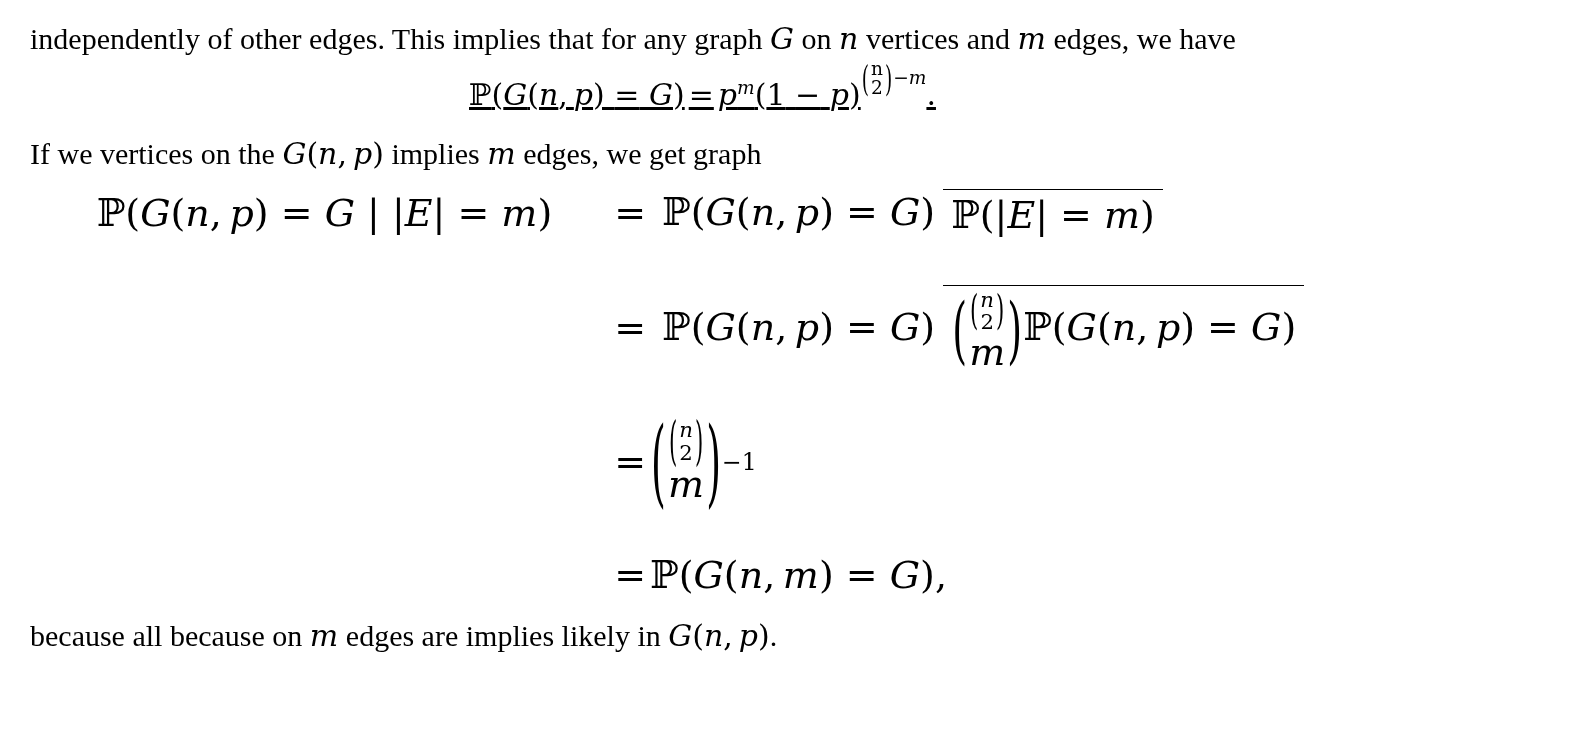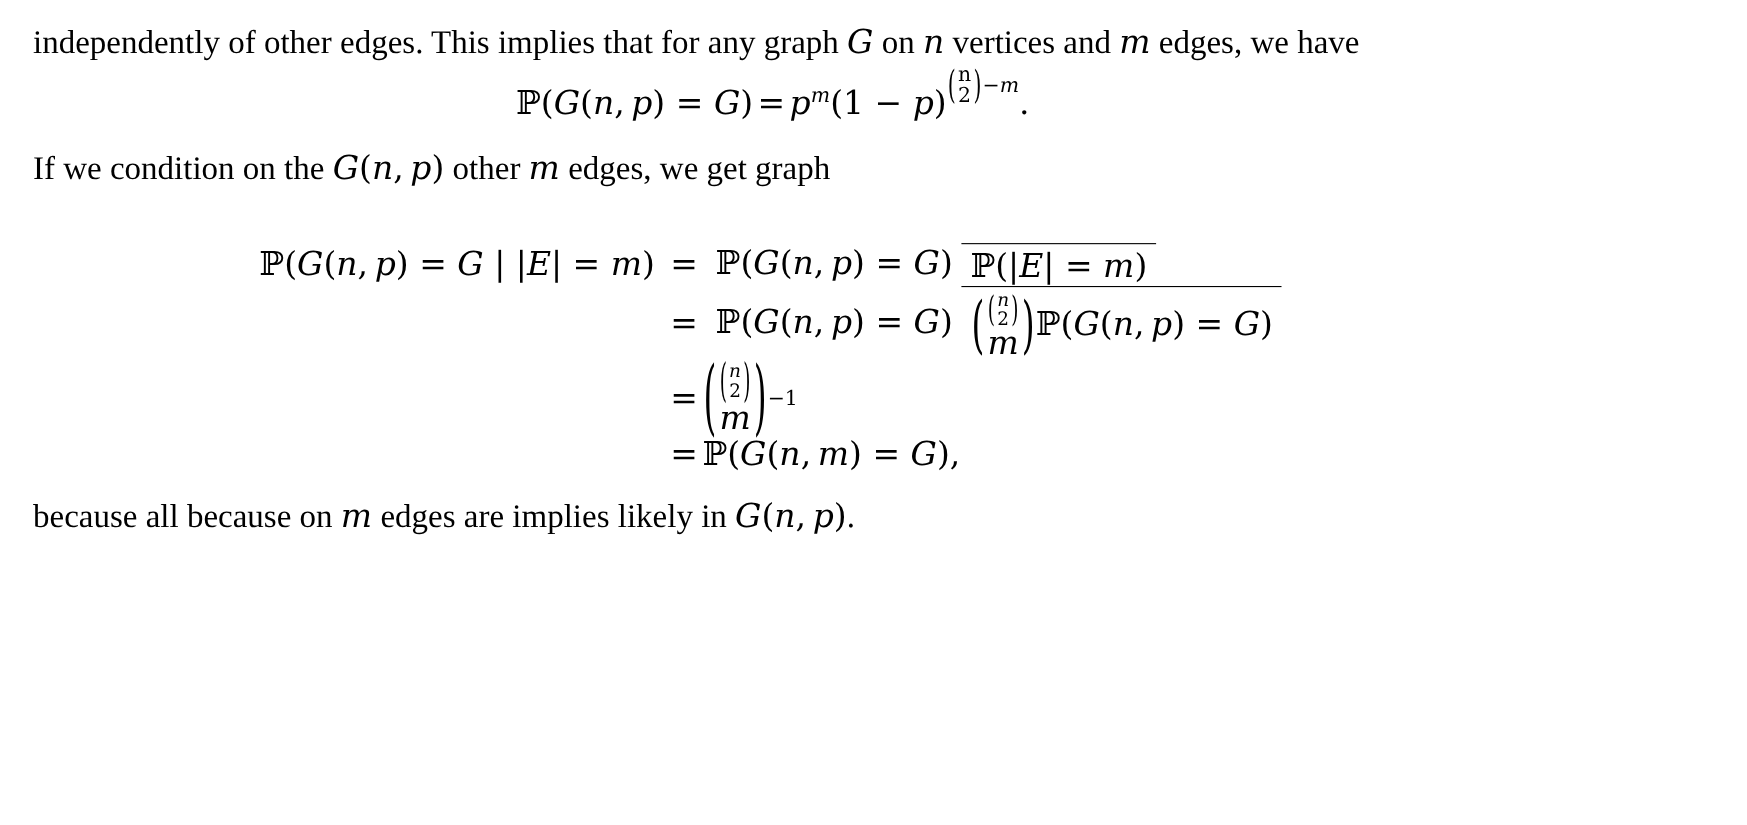--- a/index.html
+++ b/index.html
@@ -48,32 +48,34 @@
   .op { padding: 0 4px; }
 
   .display {
     text-align: center;
     font-size: 30px;
     margin: 0;
   }
   .display-1 {
     padding-top: 16px;
     padding-bottom: 4px;
+    text-decoration: underline;
   }
 
   
   .aligned {
-    margin-top: 46px;
+    margin-top: 14px;
     display: grid;
     grid-template-columns: max-content max-content;
     justify-content: center;
     align-items: center;
     column-gap: 0px;
     row-gap: 0px;
-    font-size: 30px;
+    font-size: 38px;
+    gap: 48px;
   }
   .aligned .lhs {
     text-align: right;
     padding-right: 10px;
     white-space: nowrap;
   }
   .aligned .rhs {
     text-align: left;
     white-space: nowrap;
     display: flex;
@@ -158,23 +160,23 @@
             <span class="stack">
               <span>n</span>
               <span>2</span>
             </span>
             <span class="paren">)</span>
           </span><span>−</span><i class="v">m</i></span><span>.</span>
     </span>
   </div>
 
   <p class="para para-2">
-    <span>If we condition on the</span>
+    <span>If we vertices on the</span>
     <span class="math"><i class="v">G</i>(<i class="v">n</i>, <i class="v">p</i>)</span>
-    <span>other</span>
+    <span>implies</span>
     <i class="v">m</i>
     <span>edges, we get graph</span>
   </p>
 
   <div class="aligned">
 
     <div class="lhs math">
       <span class="bb">ℙ</span>(<i class="v">G</i>(<i class="v">n</i>, <i class="v">p</i>)&nbsp;=&nbsp;<i class="v">G</i>&nbsp;|&nbsp;|<i class="v">E</i>|&nbsp;=&nbsp;<i class="v">m</i>)
     </div>
     <div class="rhs math">

